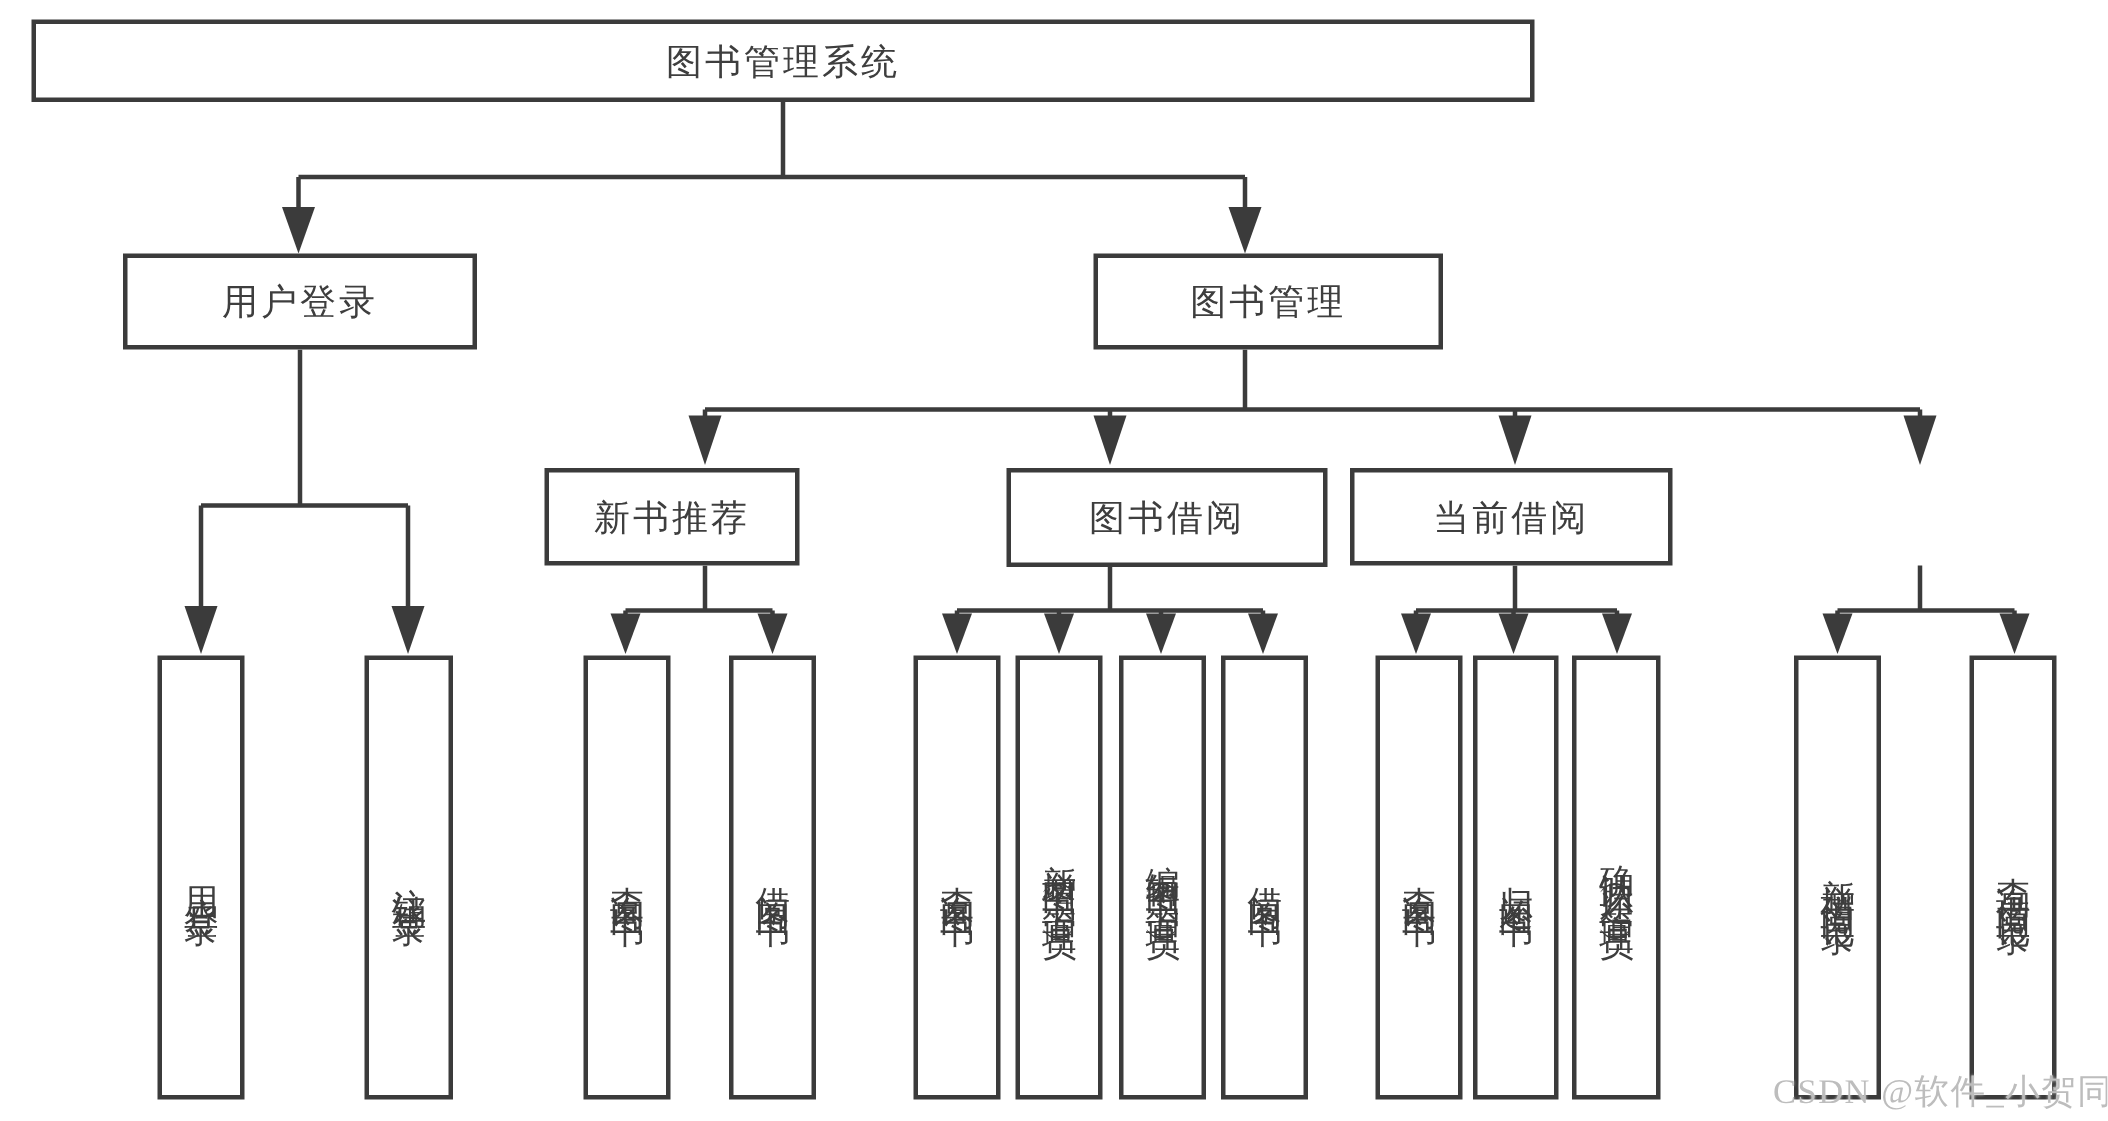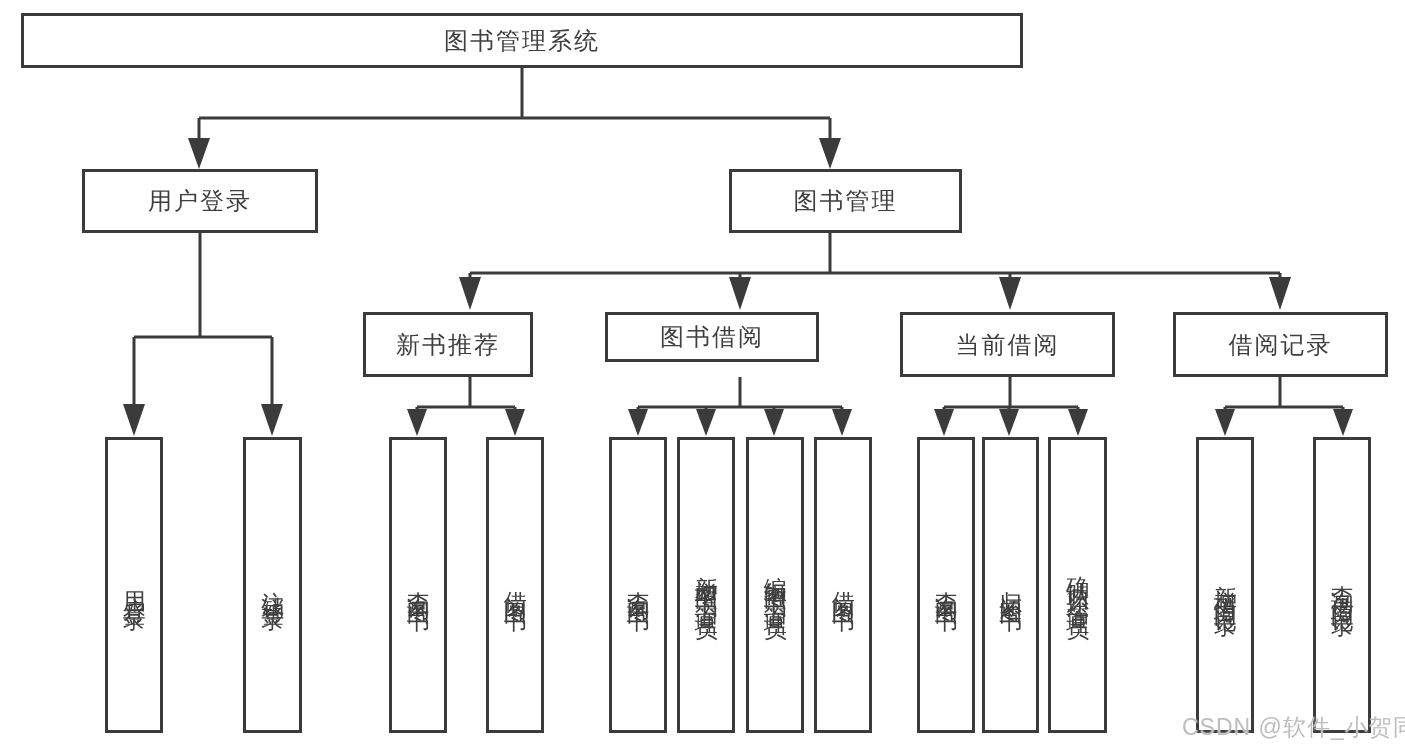--- a/index.html
+++ b/index.html
@@ -1,20 +1,20 @@
 <!DOCTYPE html>
 <html><head>
 <meta charset="utf-8">
 <style>
   html,body{margin:0;padding:0;background:#ffffff;}
   .canvas{
     position:relative;
     width:1405px;height:747px;
     background:#ffffff;
-    font-family:Liberation Sans, sans-serif;
+    font-family:Liberation Serif, serif;
     overflow:hidden;
   }
   .connectors{position:absolute;left:0;top:0;}
   .node{
     position:absolute;
     box-sizing:border-box;
     border:3px solid #3b3b3b;
     background:#ffffff;
     display:flex;
     align-items:center;
@@ -97,28 +97,25 @@
   <div class="node" style="left:82px;top:169px;width:236px;height:64px">
     <span class="h-label">用户登录</span>
   </div>
   <div class="node" style="left:729px;top:169px;width:233px;height:64px">
     <span class="h-label">图书管理</span>
   </div>
 
   <div class="node" style="left:363px;top:312px;width:170px;height:65px">
     <span class="h-label">新书推荐</span>
   </div>
-  <div class="node" style="left:605px;top:312px;width:214px;height:50px">
+  <div class="node" style="left:671px;top:312px;width:214px;height:66px">
     <span class="h-label">图书借阅</span>
   </div>
   <div class="node" style="left:900px;top:312px;width:215px;height:65px">
     <span class="h-label">当前借阅</span>
-  </div>
-  <div class="node" style="left:1173px;top:312px;width:215px;height:65px">
-    <span class="h-label">借阅记录</span>
   </div>
 
   <div class="node" style="left:105px;top:437px;width:58px;height:296px">
     <span class="v-label">用户登录</span>
   </div>
   <div class="node" style="left:243px;top:437px;width:59px;height:296px">
     <span class="v-label">注销登录</span>
   </div>
 
   <div class="node" style="left:389px;top:437px;width:58px;height:296px">

